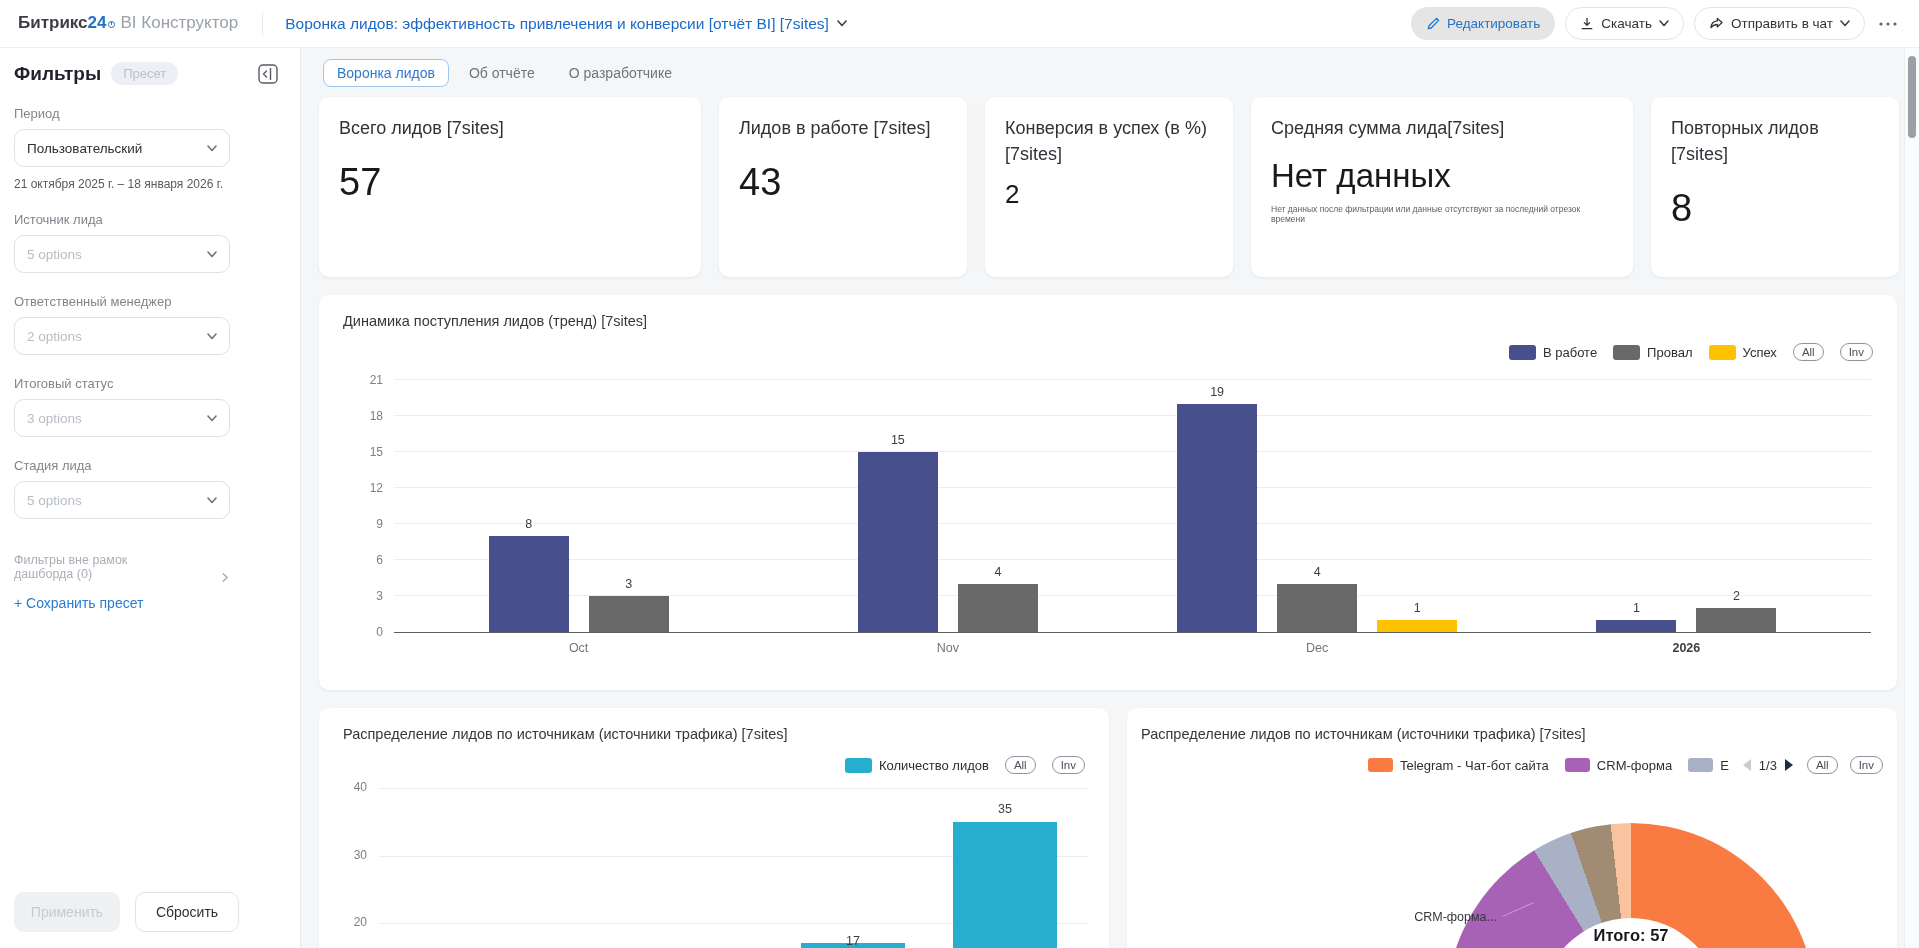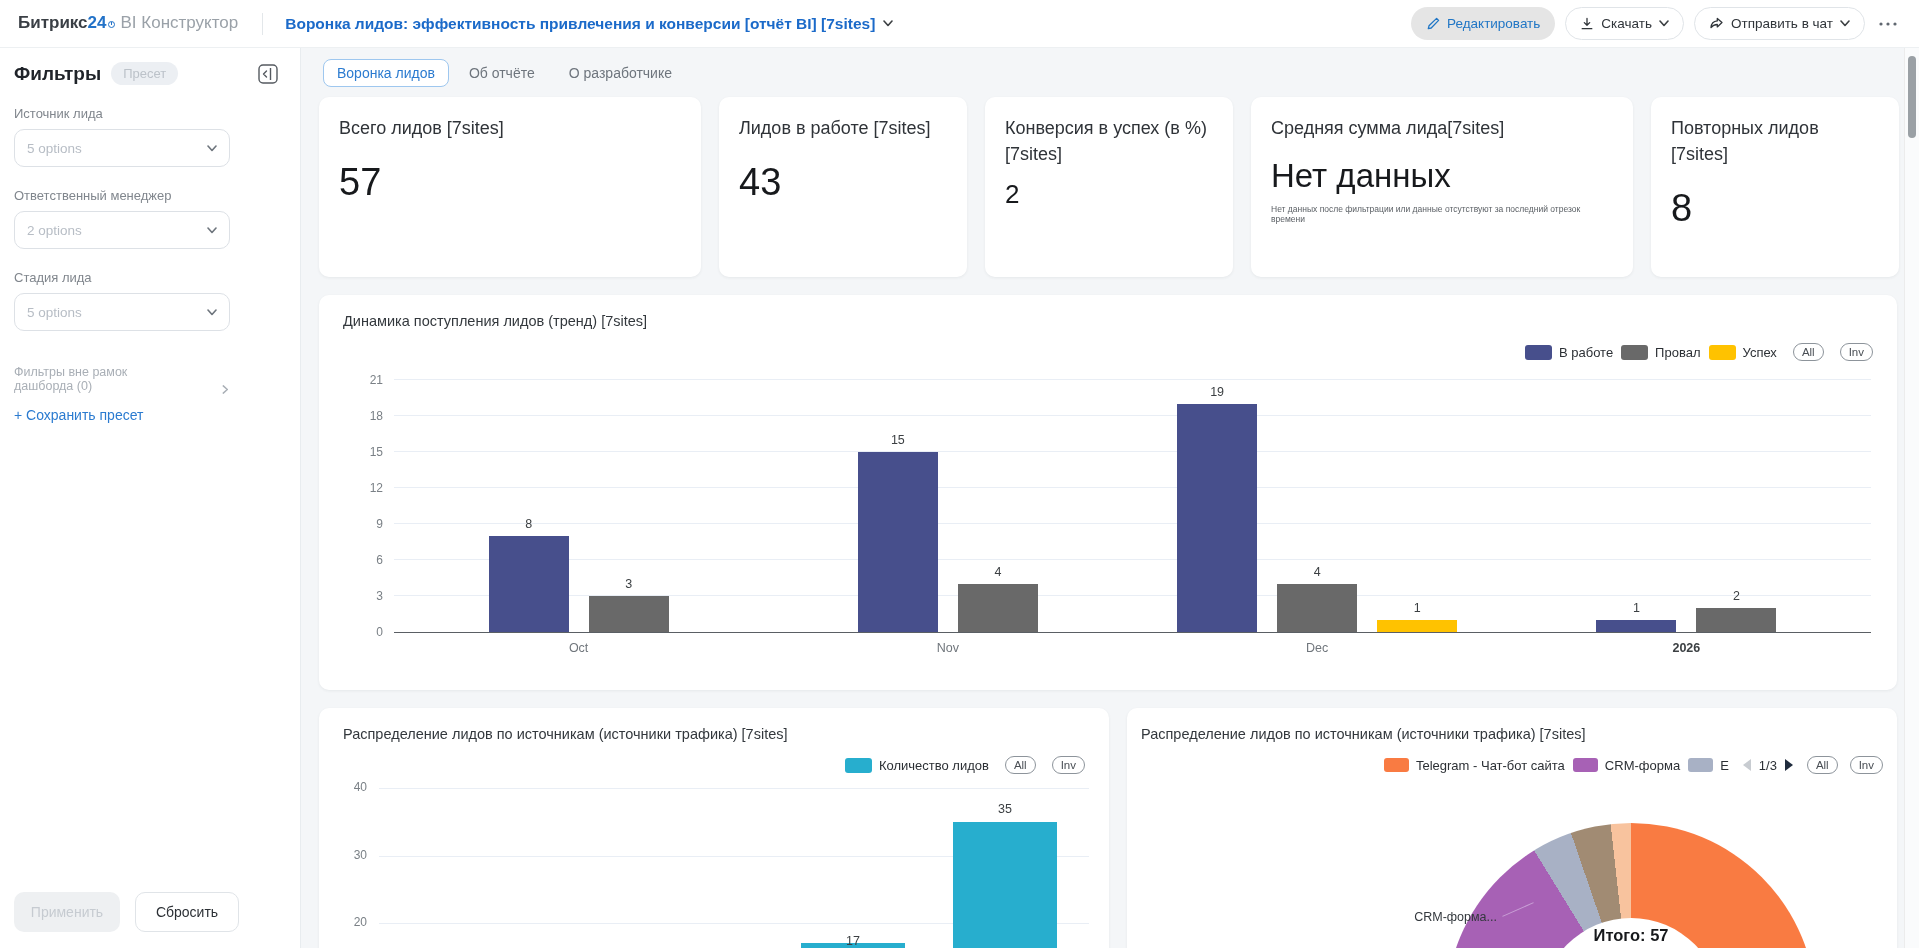--- a/index.html
+++ b/index.html
@@ -11,21 +11,21 @@
   .header { position:absolute; top:0; left:0; width:1919px; height:48px; background:#fff;
             border-bottom:1px solid #edf0f2; display:flex; align-items:center; padding:0 18px; z-index:5; }
   .logo { display:flex; align-items:baseline; font-size:17px; white-space:nowrap; }
   .logo-dark { color:#3a3f45; font-weight:bold; }
   .logo-blue { color:#2272c8; font-weight:bold; }
   .logo-reg { width:7px; height:7px; border:1px solid #2272c8; border-radius:50%; display:inline-block; margin:0 4px 7px 1px; position:relative; }
   .logo-reg::after{ content:""; position:absolute; left:2px; top:0px; width:1px; height:3px; background:#2272c8; }
   .logo-gray { color:#9aa1a8; font-weight:normal; margin-left:2px; }
   .hdiv { width:1px; height:22px; background:#e3e7ea; margin:0 22px 0 24px; }
   .report-title { display:flex; align-items:center; gap:8px; cursor:pointer; }
-  .report-title span { color:#1b6ac9; font-size:15.5px; font-weight:bold; }
+  .report-title span { color:#1b6ac9; font-size:15.5px; font-weight:normal; }
   .chev { width:10px; height:7px; }
   .chev polyline { fill:none; stroke:#3c4043; stroke-width:1.6; stroke-linecap:round; stroke-linejoin:round; }
   .header-actions { margin-left:auto; display:flex; align-items:center; gap:10px; }
   .btn { display:flex; align-items:center; gap:7px; height:33px; padding:0 14px; border-radius:18px;
          font-size:13.5px; border:1px solid transparent; background:#fff; cursor:pointer; white-space:nowrap;
          font-family:inherit; }
   .btn svg { flex:0 0 auto; }
   .btn-edit { background:#e5e5e5; color:#2076c5; }
   .btn-outline { border-color:#e0e4e8; color:#30353a; }
   .btn-more { border:none; background:none; padding:0 4px; height:33px; display:flex; align-items:center; cursor:pointer; }
@@ -74,21 +74,21 @@
   .panel { background:#fff; border-radius:10px; box-shadow:0 1px 3px rgba(40,50,60,.07); position:relative; }
   .panel-title { position:absolute; top:18px; left:24px; font-size:14.5px; color:#33383d; }
   .trend-panel { margin-top:18px; width:1578px; height:395px; }
   .bottom-row { display:flex; gap:18px; margin-top:18px; }
   .sources-bar-panel { width:790px; height:420px; }
   .sources-pie-panel { width:770px; height:420px; }
   .sources-pie-panel .panel-title { left:14px; }
 
   .legend-row { position:absolute; top:48px; right:24px; display:flex; align-items:center; gap:16px; }
   .sources-pie-panel .legend-row { right:14px; gap:12px; }
-  .legend-items { display:flex; align-items:flex-start; gap:8px; }
+  .legend-items { display:flex; align-items:flex-start; gap:16px; }
   .legend-item { display:flex; align-items:center; gap:7px; cursor:pointer; }
   .legend-swatch { width:27px; height:15px; border-radius:3px; display:inline-block; }
   .sources-pie-panel .legend-swatch { width:25px; height:14px; }
   .legend-label { font-size:13px; color:#2c3035; white-space:nowrap; }
   .legend-label.trunc { max-width:10px; overflow:hidden; }
   .pill { font-size:11.5px; color:#4a4f55; border:1px solid #8d949b; border-radius:20px; padding:2px 8px; background:#fff; cursor:pointer; }
   .pager { display:flex; align-items:center; gap:8px; margin:0 2px; }
   .pager .num { font-size:13px; color:#2c3035; }
   .tri-left { width:0; height:0; border-top:6px solid transparent; border-bottom:6px solid transparent; border-right:8px solid #c8ccd1; cursor:pointer; }
   .tri-right { width:0; height:0; border-top:6px solid transparent; border-bottom:6px solid transparent; border-left:8px solid #1f2b3d; cursor:pointer; }
@@ -181,20 +181,30 @@
       <span class="preset-badge">Пресет</span>
       <span class="collapse-btn">
         <svg width="20" height="20" viewBox="0 0 20 20">
           <rect x="1" y="1" width="18" height="18" rx="4" fill="none" stroke="#555a60" stroke-width="1.4"></rect>
           <line x1="12.5" y1="4" x2="12.5" y2="16" stroke="#555a60" stroke-width="1.4"></line>
           <polyline points="8.5,7 5.5,10 8.5,13" fill="none" stroke="#555a60" stroke-width="1.4" stroke-linecap="round" stroke-linejoin="round"></polyline>
         </svg>
       </span>
     </div>
 
+    <div class="filter-group">
+      <div class="filter-label">Период</div>
+      <div class="filter-select">
+        <span class="val">Пользовательский</span>
+        <svg class="chev" viewBox="0 0 10 7">
+            <polyline points="1,1 5,5.5 9,1"></polyline>
+          </svg>
+      </div>
+      <div class="filter-hint">21 октября 2025 г. – 18 января 2026 г.</div>
+    </div>
 
     <div class="filter-group">
       <div class="filter-label">Источник лида</div>
       <div class="filter-select">
         <span class="val placeholder">5 options</span>
         <svg class="chev" viewBox="0 0 10 7">
             <polyline points="1,1 5,5.5 9,1"></polyline>
           </svg>
       </div>
     </div>
@@ -202,20 +212,29 @@
     <div class="filter-group">
       <div class="filter-label">Ответственный менеджер</div>
       <div class="filter-select">
         <span class="val placeholder">2 options</span>
         <svg class="chev" viewBox="0 0 10 7">
             <polyline points="1,1 5,5.5 9,1"></polyline>
           </svg>
       </div>
     </div>
 
+    <div class="filter-group">
+      <div class="filter-label">Итоговый статус</div>
+      <div class="filter-select">
+        <span class="val placeholder">3 options</span>
+        <svg class="chev" viewBox="0 0 10 7">
+            <polyline points="1,1 5,5.5 9,1"></polyline>
+          </svg>
+      </div>
+    </div>
 
     <div class="filter-group">
       <div class="filter-label">Стадия лида</div>
       <div class="filter-select">
         <span class="val placeholder">5 options</span>
         <svg class="chev" viewBox="0 0 10 7">
             <polyline points="1,1 5,5.5 9,1"></polyline>
           </svg>
       </div>
     </div>

